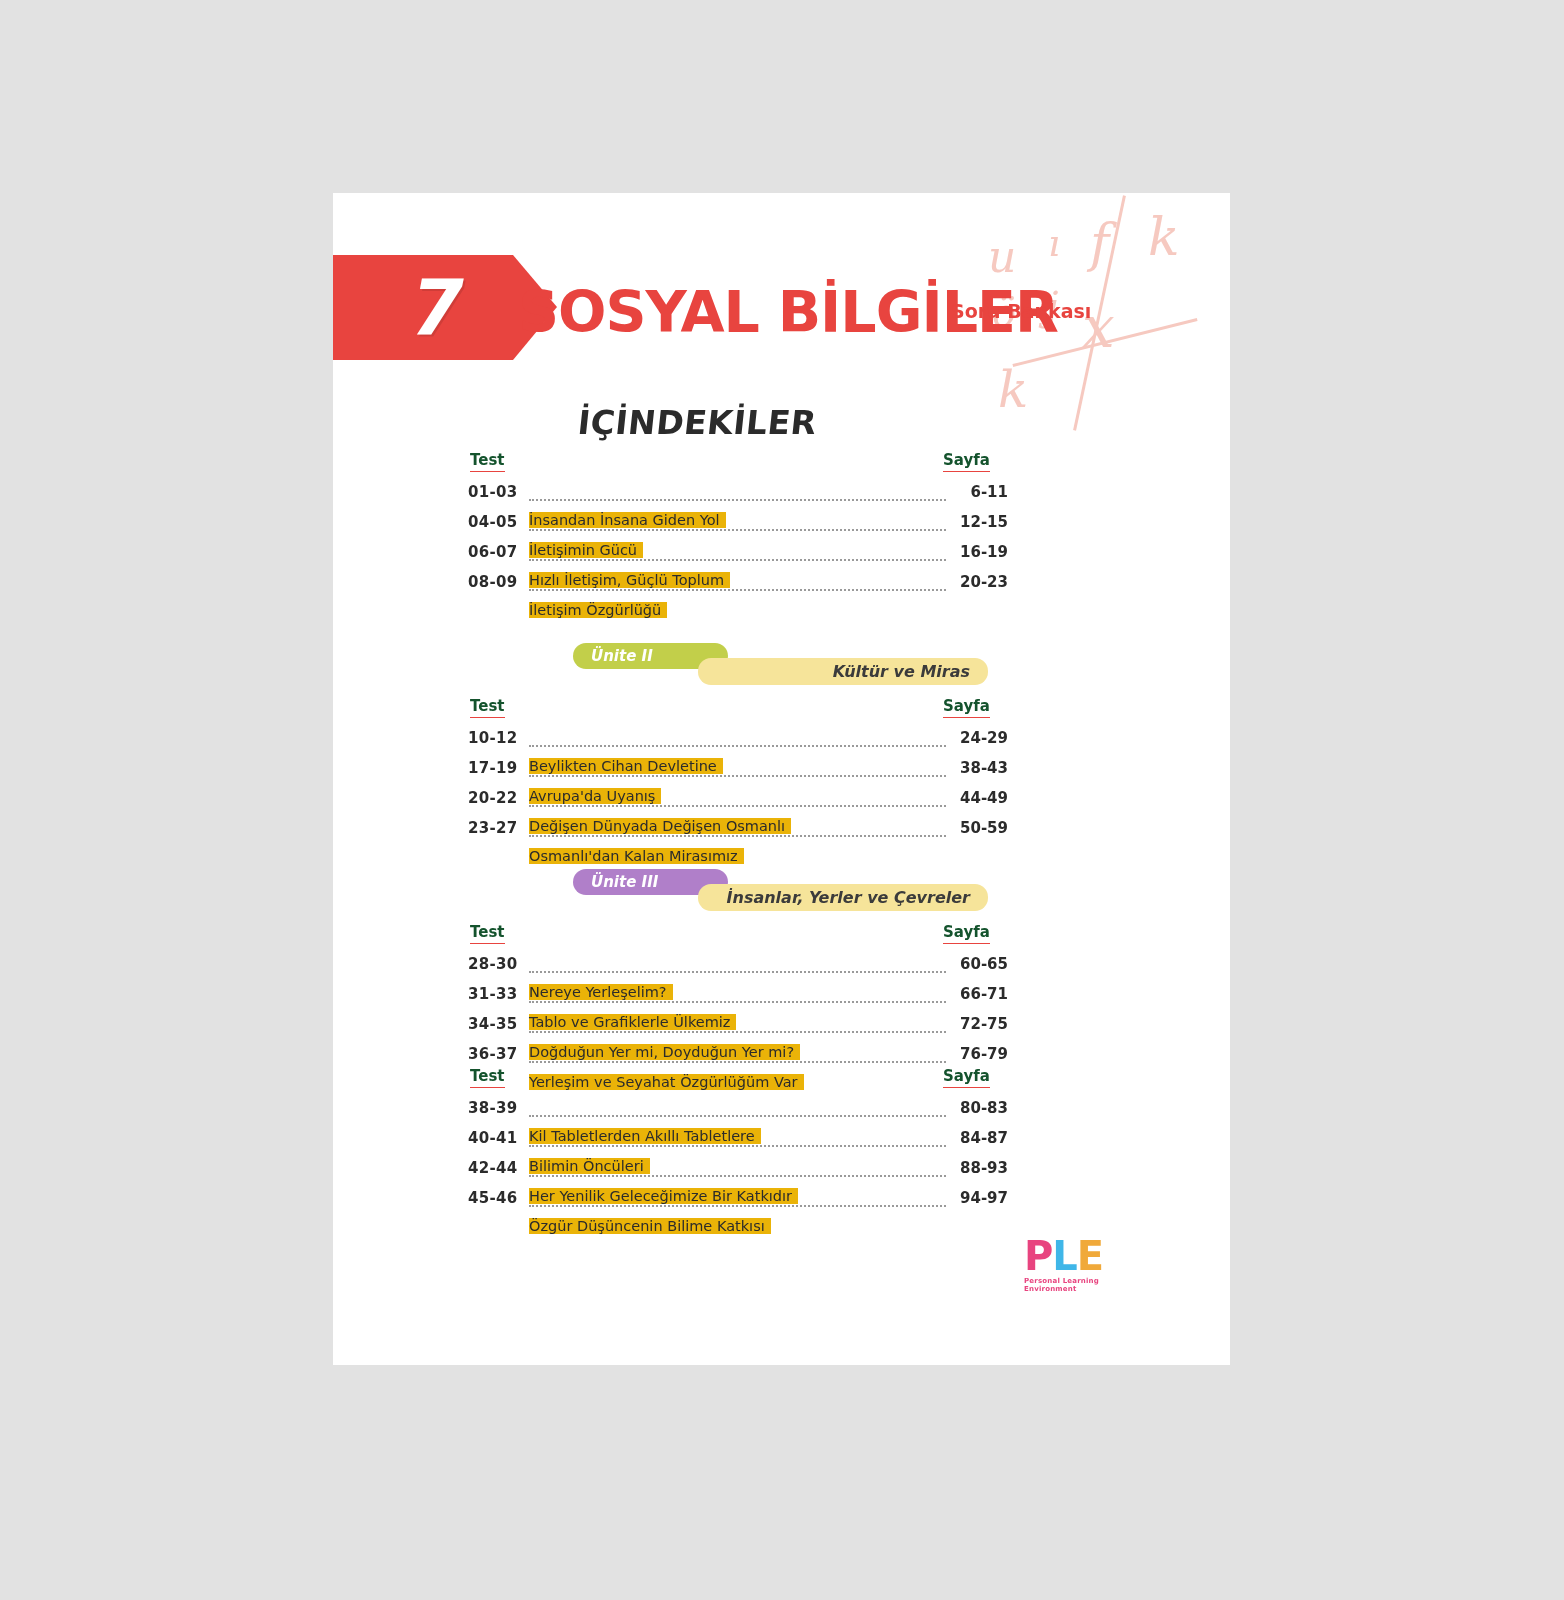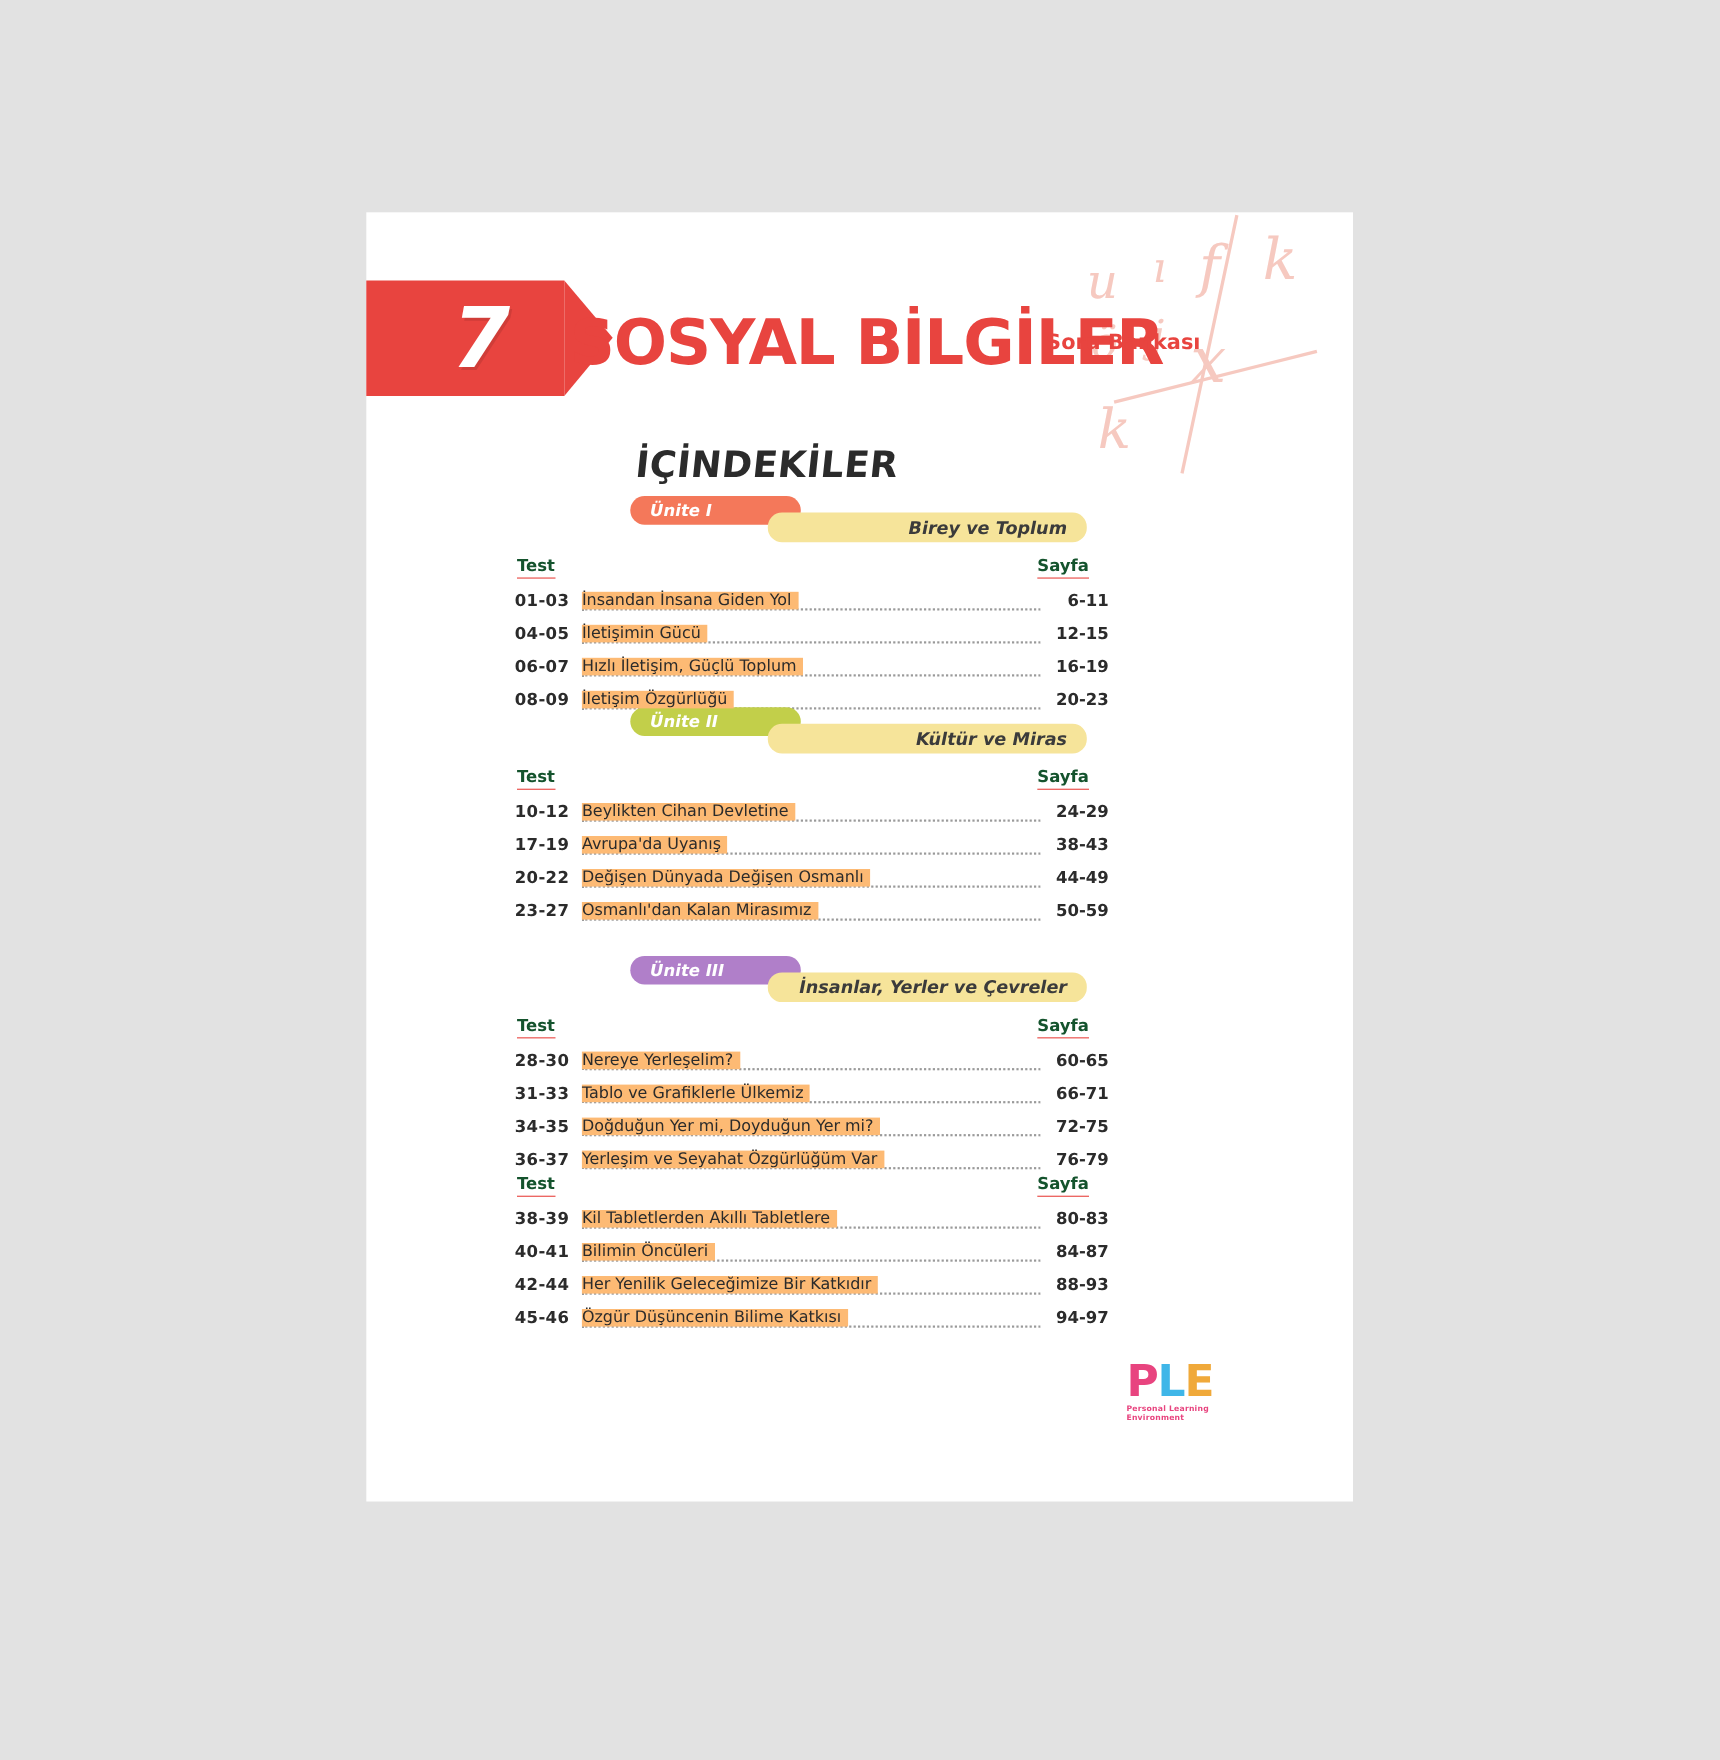--- a/index.html
+++ b/index.html
@@ -184,21 +184,21 @@
   }
   .row .dots {
     position: absolute;
     top: 3px;
     right: 62px;
     left: 196px;
     border-bottom: 2px dotted #9a9a9a;
     height: 15px;
     z-index: 0;
   }
-  .row .subject { z-index: 1; background: #fdba74; padding-right: 6px; }
+  .row .subject { z-index: 1; background: #eab308; padding-right: 6px; margin-top: 28px; }
   .row .page-no {
     position: absolute;
     right: 0;
     top: 2px;
     width: 62px;
     text-align: right;
     font-weight: bold;
     font-size: 15px;
     z-index: 1;
     background: #fff;
@@ -260,24 +260,20 @@
     <div class="grade-number">7</div>
     <div class="book-title">SOSYAL BİLGİLER</div>
     <div class="book-sub">Soru Bankası</div>
   </div>
 
   <div class="toc-title">İÇİNDEKİLER</div>
 
   <div id="toc-container">
       <div class="unit-block" style="top: 258px;">
         <div class="inner" style="margin-left: 0px;">
-          <div class="unit-pill-row">
-            <div class="unit-pill" style="background: rgb(244, 120, 90);">Ünite I</div>
-            <div class="unit-name-pill">Birey ve Toplum</div>
-          </div>
           <div style="position: relative; height: 24px;">
             <div class="col-head test">Test</div>
             <div class="col-head sayfa">Sayfa</div>
           </div>
           <div class="rows">
             <div class="row">
               <div class="dots"></div>
               <div class="test-no">01-03</div>
               <div class="subject">İnsandan İnsana Giden Yol</div>
               <div class="page-no">6-11</div>

